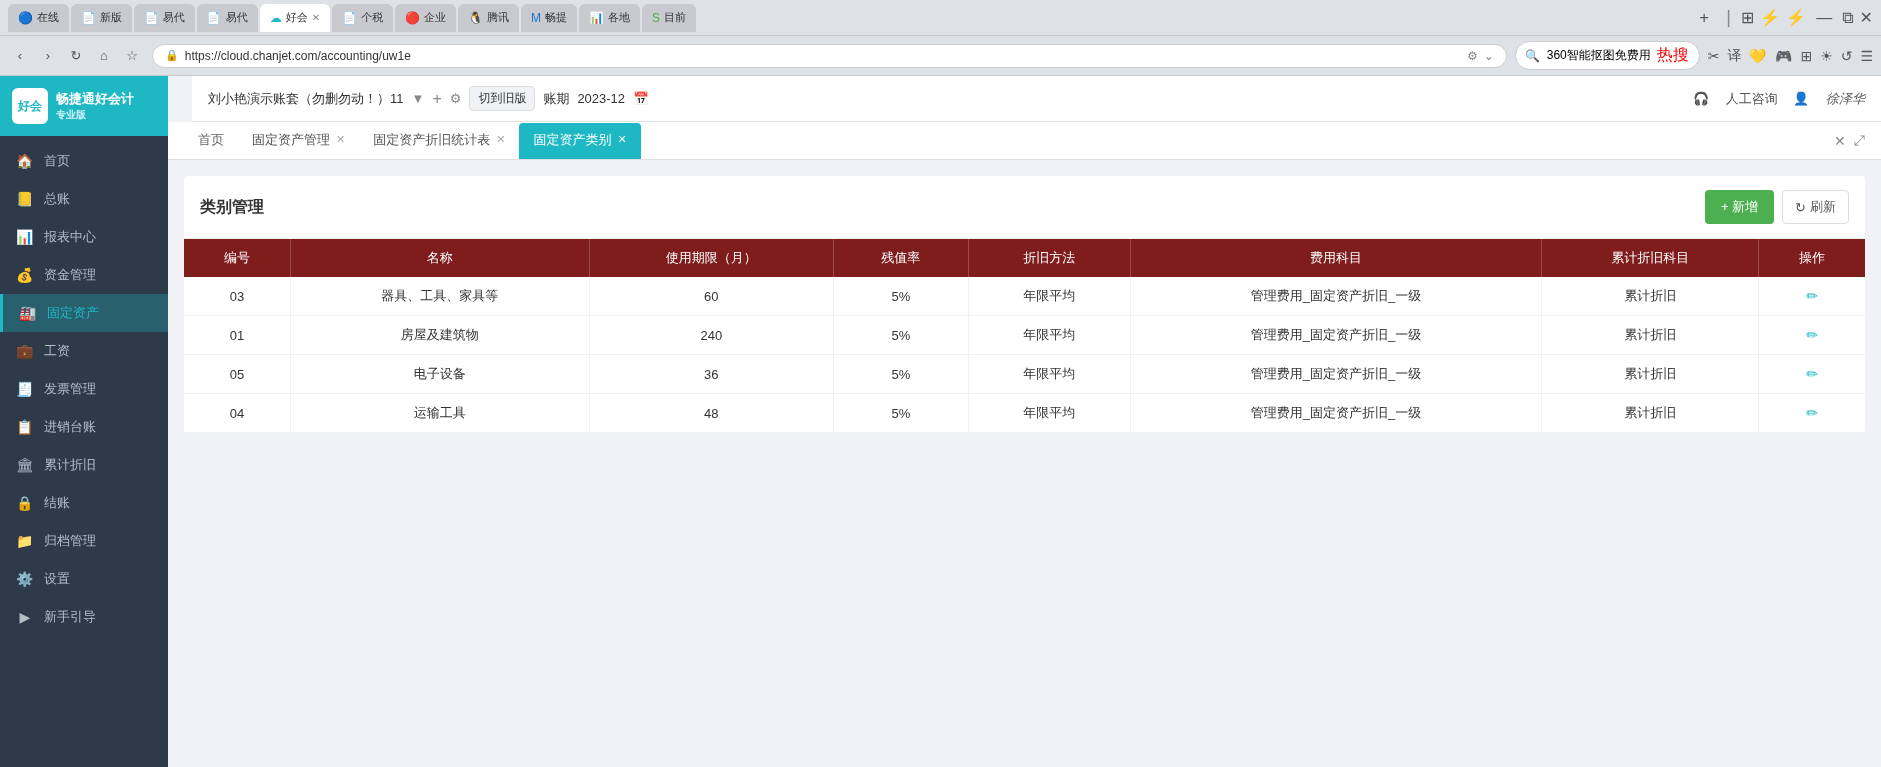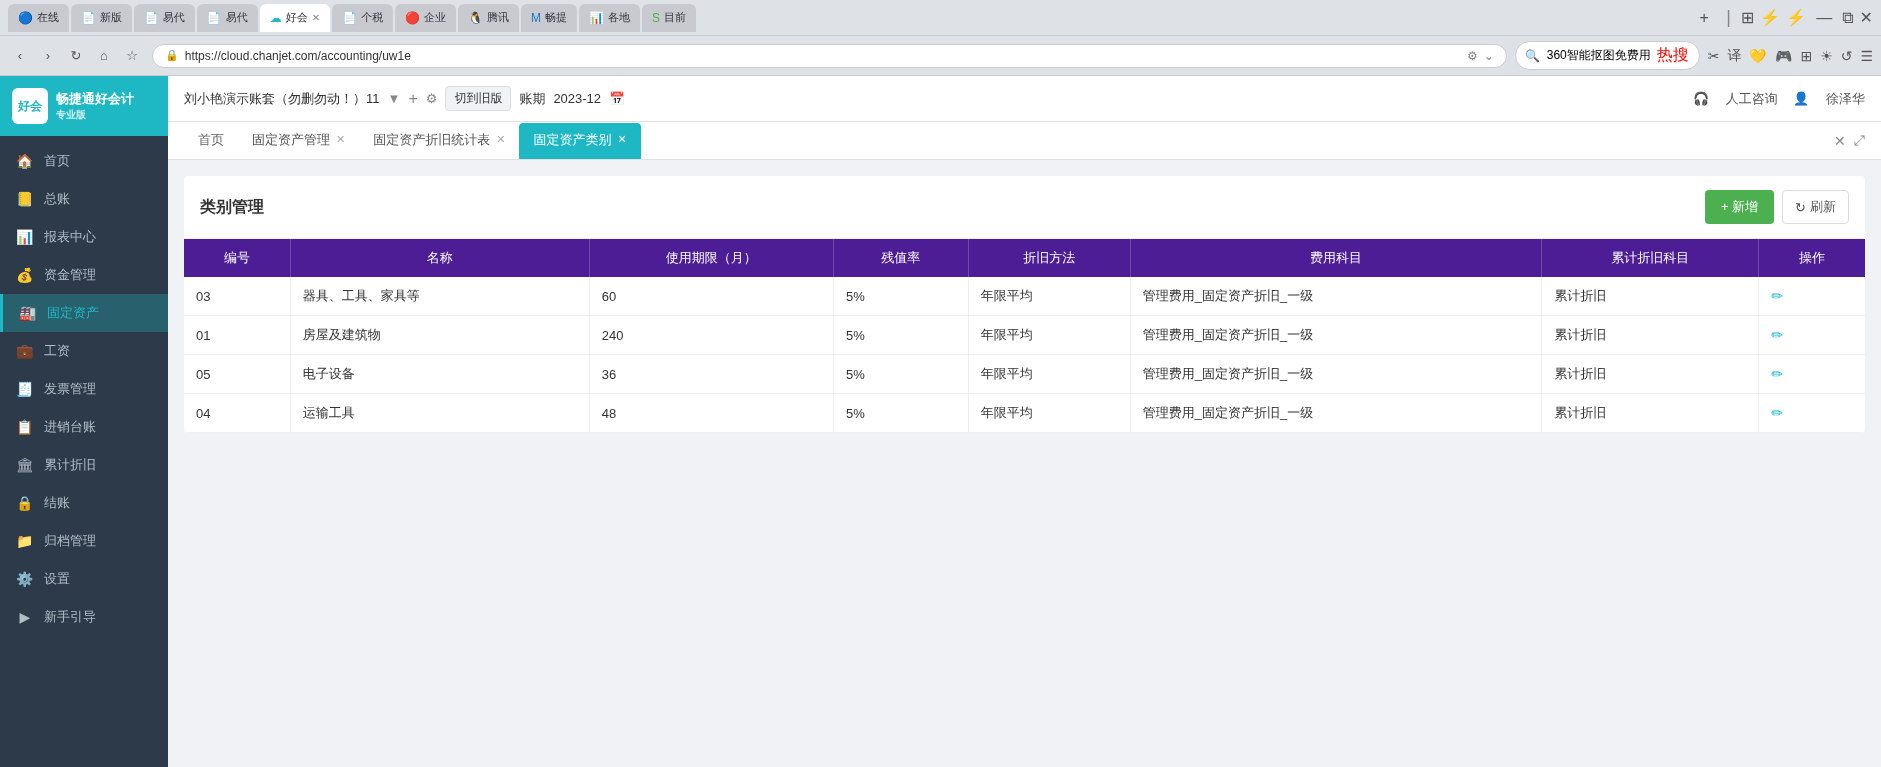--- a/index.html
+++ b/index.html
@@ -141,20 +141,21 @@
       overflow: hidden;
     }
     .top-header {
       background: #fff;
       height: 46px;
       display: flex;
       align-items: center;
       padding: 0 16px;
       border-bottom: 1px solid #e0e0e0;
       gap: 24px;
+      margin-left: 24px;
     }
     .company-info {
       display: flex;
       align-items: center;
       gap: 8px;
       font-size: 13px;
       color: #333;
     }
     .period-badge {
       background: #f0f2f5;
@@ -253,37 +254,37 @@
       align-items: center;
       gap: 4px;
     }
 
     
     .data-table {
       width: 100%;
       border-collapse: collapse;
     }
     .data-table thead tr {
-      background: #4c1d95;
+      background: #7f1d1d;
       color: #fff;
     }
     .data-table th {
       padding: 10px 12px;
       text-align: center;
       font-weight: 500;
       font-size: 13px;
       border-right: 1px solid rgba(255,255,255,0.2);
     }
     .data-table th:last-child { border-right: none; }
     .data-table tbody tr {
       border-bottom: 1px solid #f0f0f0;
     }
     .data-table td {
       padding: 10px 12px;
-      text-align: left;
+      text-align: center;
       font-size: 13px;
       color: #333;
       border-right: 1px solid #f0f0f0;
     }
     .data-table td:last-child { border-right: none; }
     .td-code { color: #1eb8c5; cursor: pointer; }
     .td-name { text-align: left; }
     .td-edit {
       color: #1eb8c5;
       cursor: pointer;
@@ -469,21 +470,21 @@
         <span style="color:#888;cursor:pointer;">⚙</span>
         <div class="period-badge">切到旧版</div>
         <span>账期</span>
         <span>2023-12</span>
         <span style="cursor:pointer;color:#1eb8c5;">📅</span>
       </div>
       <div class="top-header-right">
         <span>🎧</span>
         <span style="cursor:pointer;">人工咨询</span>
         <span>👤</span>
-        <span style="cursor:pointer;">徐泽华</span>
+        <span style="cursor:pointer;font-style:italic;">徐泽华</span>
       </div>
     </div>
 
     <div class="page-tabs">
       <div class="page-tab page-tab-home">
         <span>首页</span>
       </div>
       <div class="page-tab">
         <span>固定资产管理</span>
         <span class="tab-x">✕</span>

